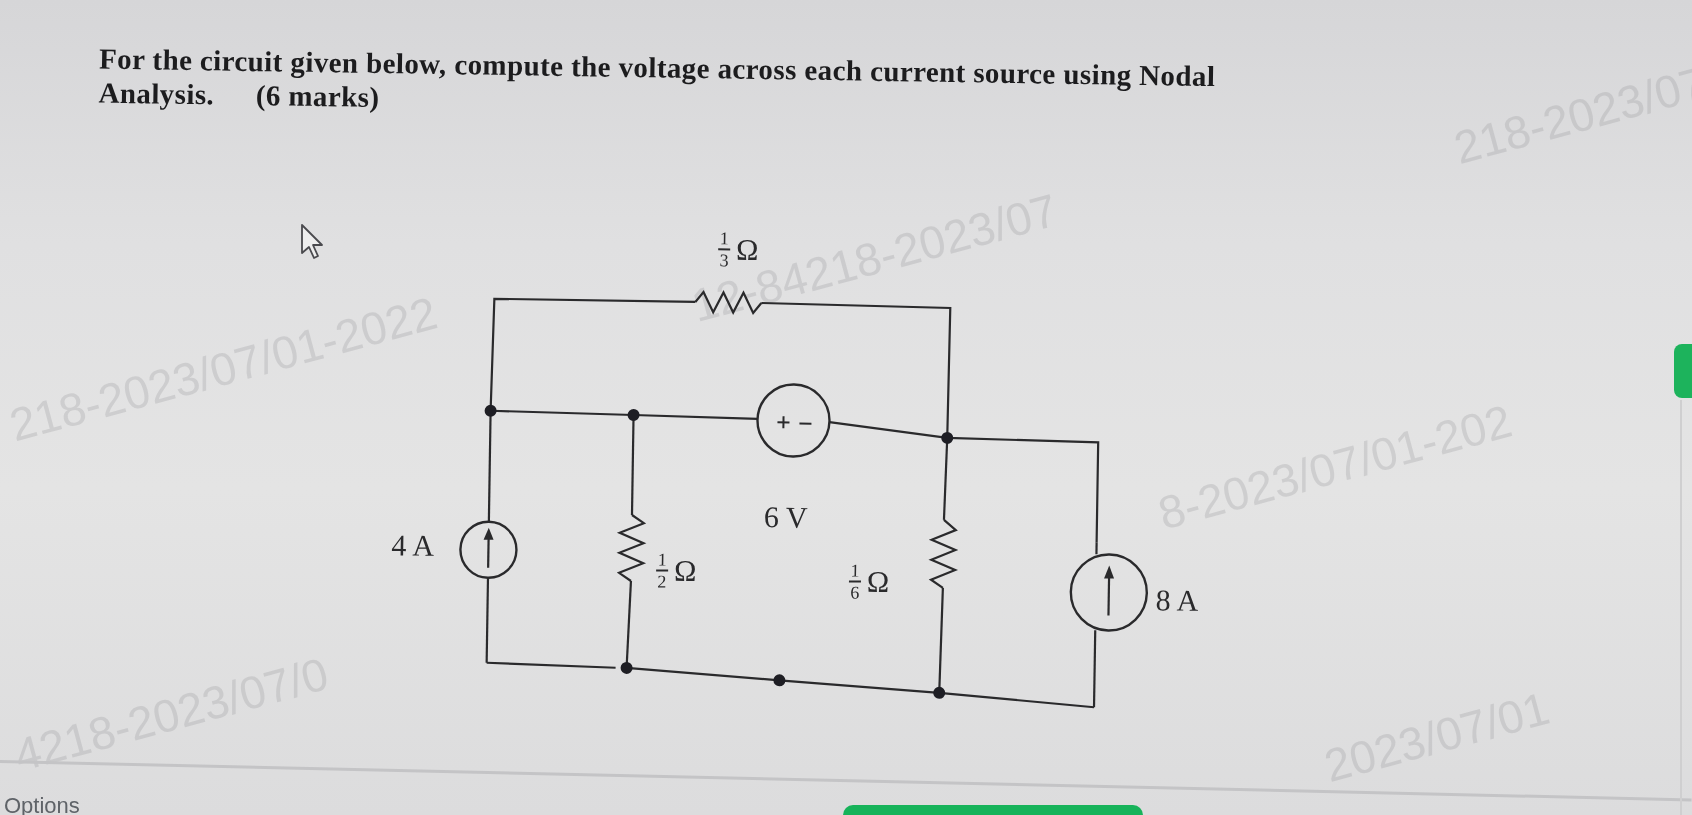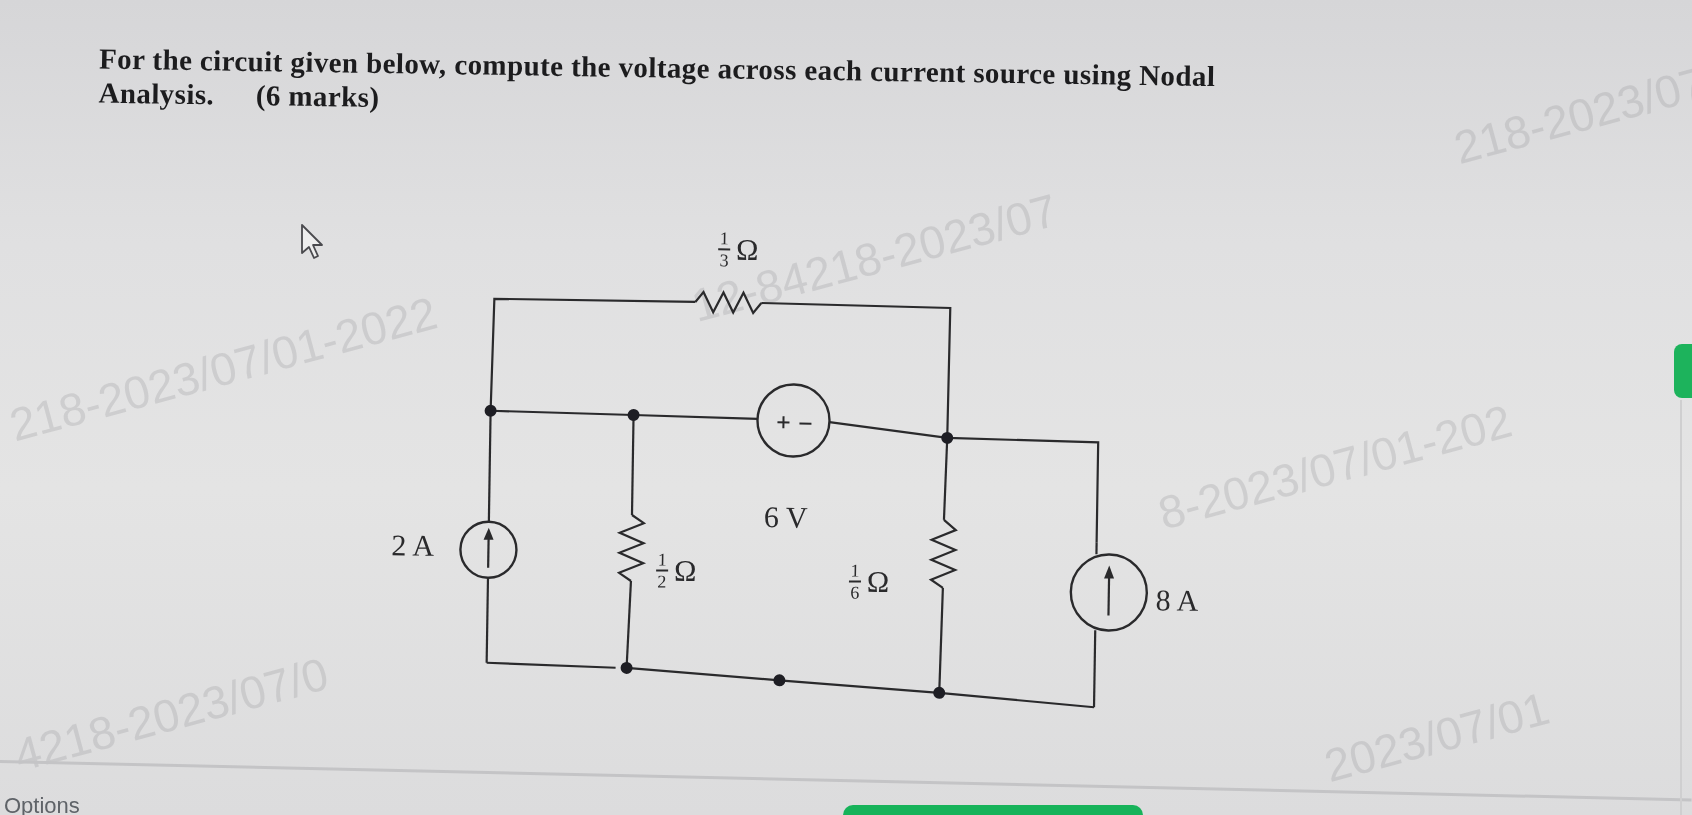--- a/index.html
+++ b/index.html
@@ -136,21 +136,21 @@
     </g>
   </svg>
 
   <div class="label" style="left:722px; top:218px;">
     <span class="frac">
         <span>1</span>
         <span class="bar"></span>
         <span>3</span>
       </span><span class="ohm">Ω</span>
   </div>
-  <div class="label" style="left:400px; top:522px;">2 A</div>
+  <div class="label" style="left:400px; top:522px;">4 A</div>
   <div class="label" style="left:665px; top:540px;">
     <span class="frac">
         <span>1</span>
         <span class="bar"></span>
         <span>2</span>
       </span><span class="ohm">Ω</span>
   </div>
   <div class="label" style="left:772px; top:488px;">6 V</div>
   <div class="label" style="left:858px; top:548px;">
     <span class="frac">

